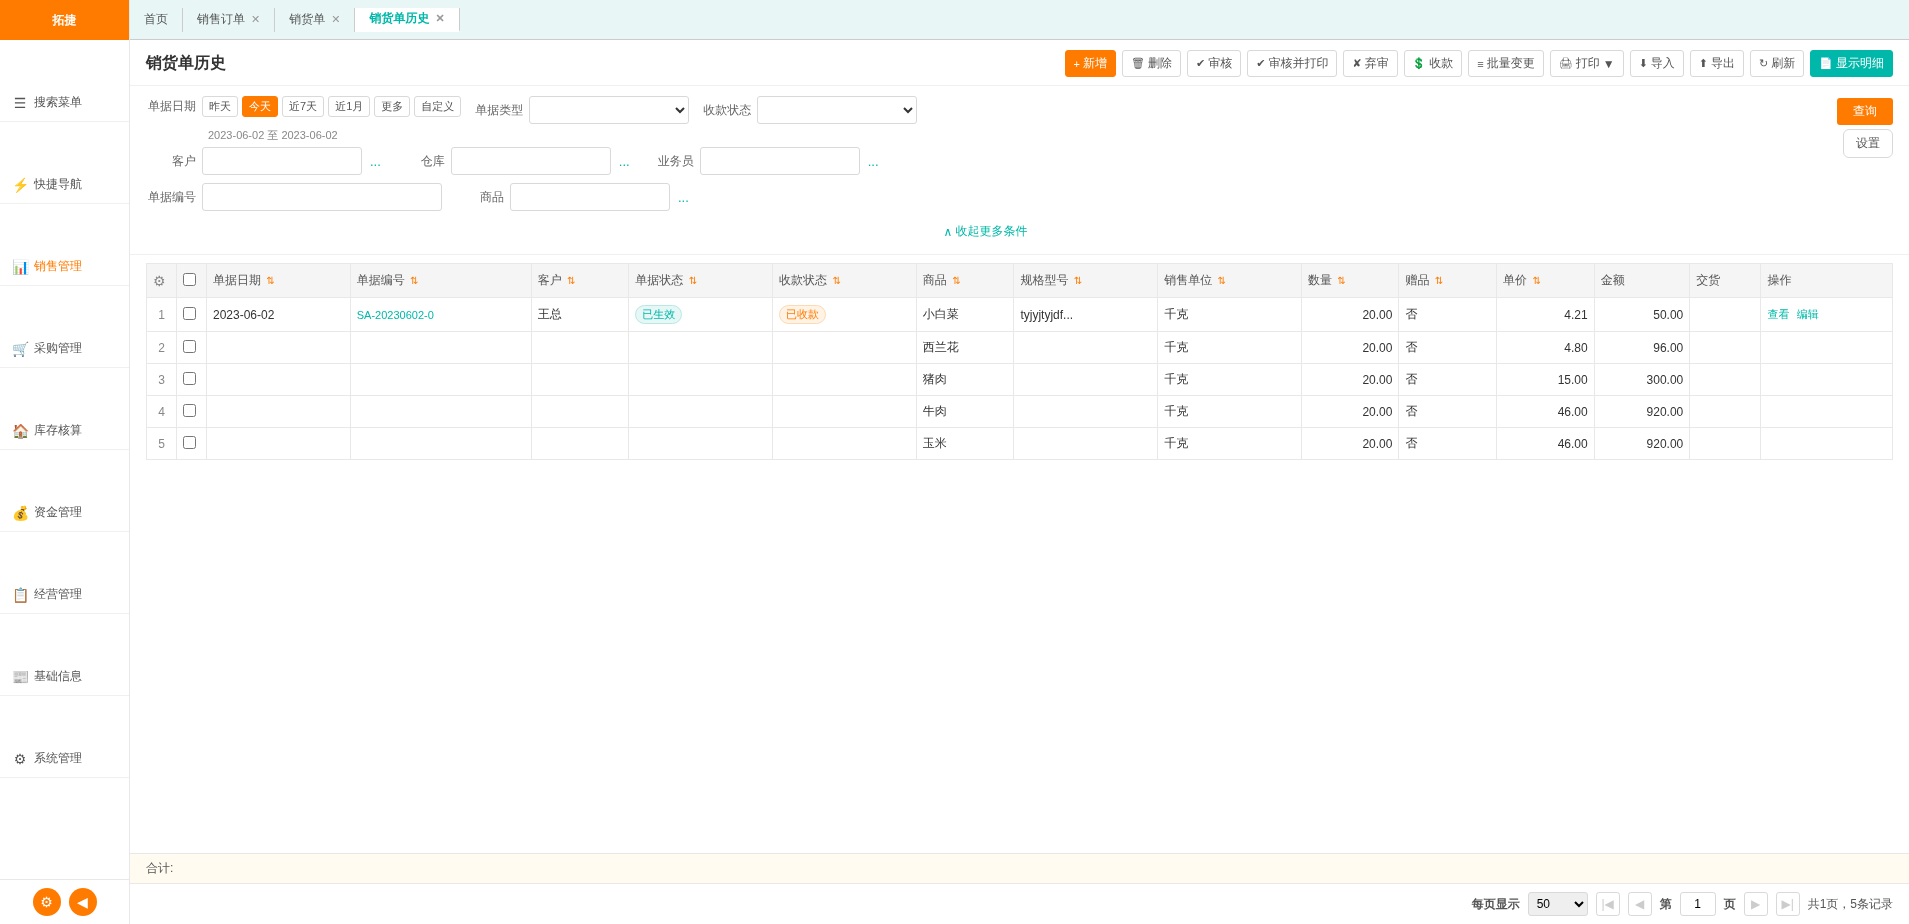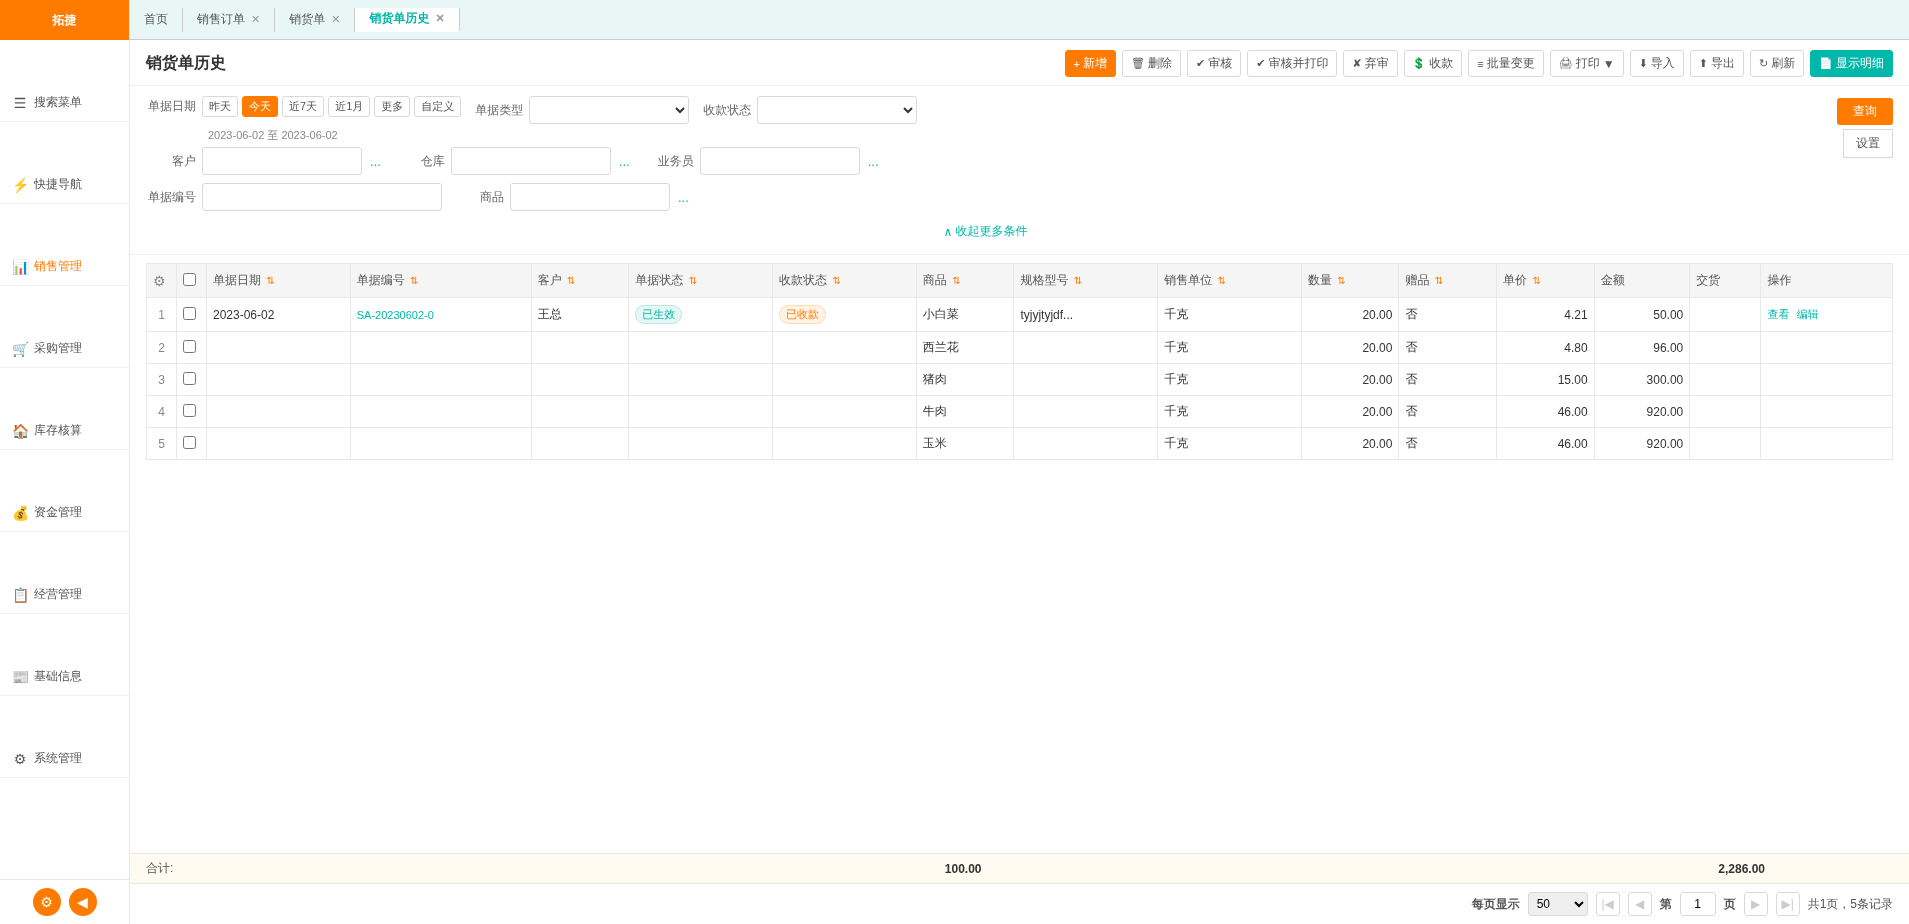--- a/index.html
+++ b/index.html
@@ -230,21 +230,21 @@
       border: none;
       border-radius: 3px;
       padding: 5px 16px;
       cursor: pointer;
       font-size: 12px;
     }
     .set-btn {
       background: #fff;
       color: #555;
       border: 1px solid #d9d9d9;
-      border-radius: 0;
+      border-radius: 6px;
       padding: 5px 12px;
       cursor: pointer;
       font-size: 12px;
     }
 
     
     .table-container {
       flex: 1;
       overflow: auto;
       padding: 8px 16px;
@@ -739,27 +739,20 @@
     <td></td>
     <td></td>
   </tr>
           </tbody>
       </table>
     </div>
 
     <div class="table-footer">
       <div class="summary-row">
         <span class="summary-label">合计:</span>
-        <div class="summary-values">
-          <span style="flex:1;"></span>
-          <span class="summary-cell" style="width:80px; padding-right:8px;">100.00</span>
-          <span style="flex:1;"></span>
-          <span class="summary-cell" style="width:100px; padding-right:8px;">2,286.00</span>
-          <span style="width:120px;"></span>
-        </div>
       </div>
     </div>
 
     <div class="pagination-area">
       <span class="pagination-label">每页显示</span>
       <select class="page-size-select">
         <option value="50">50</option>
         <option value="100">100</option>
       </select>
       <button class="page-btn disabled">|◀</button>

